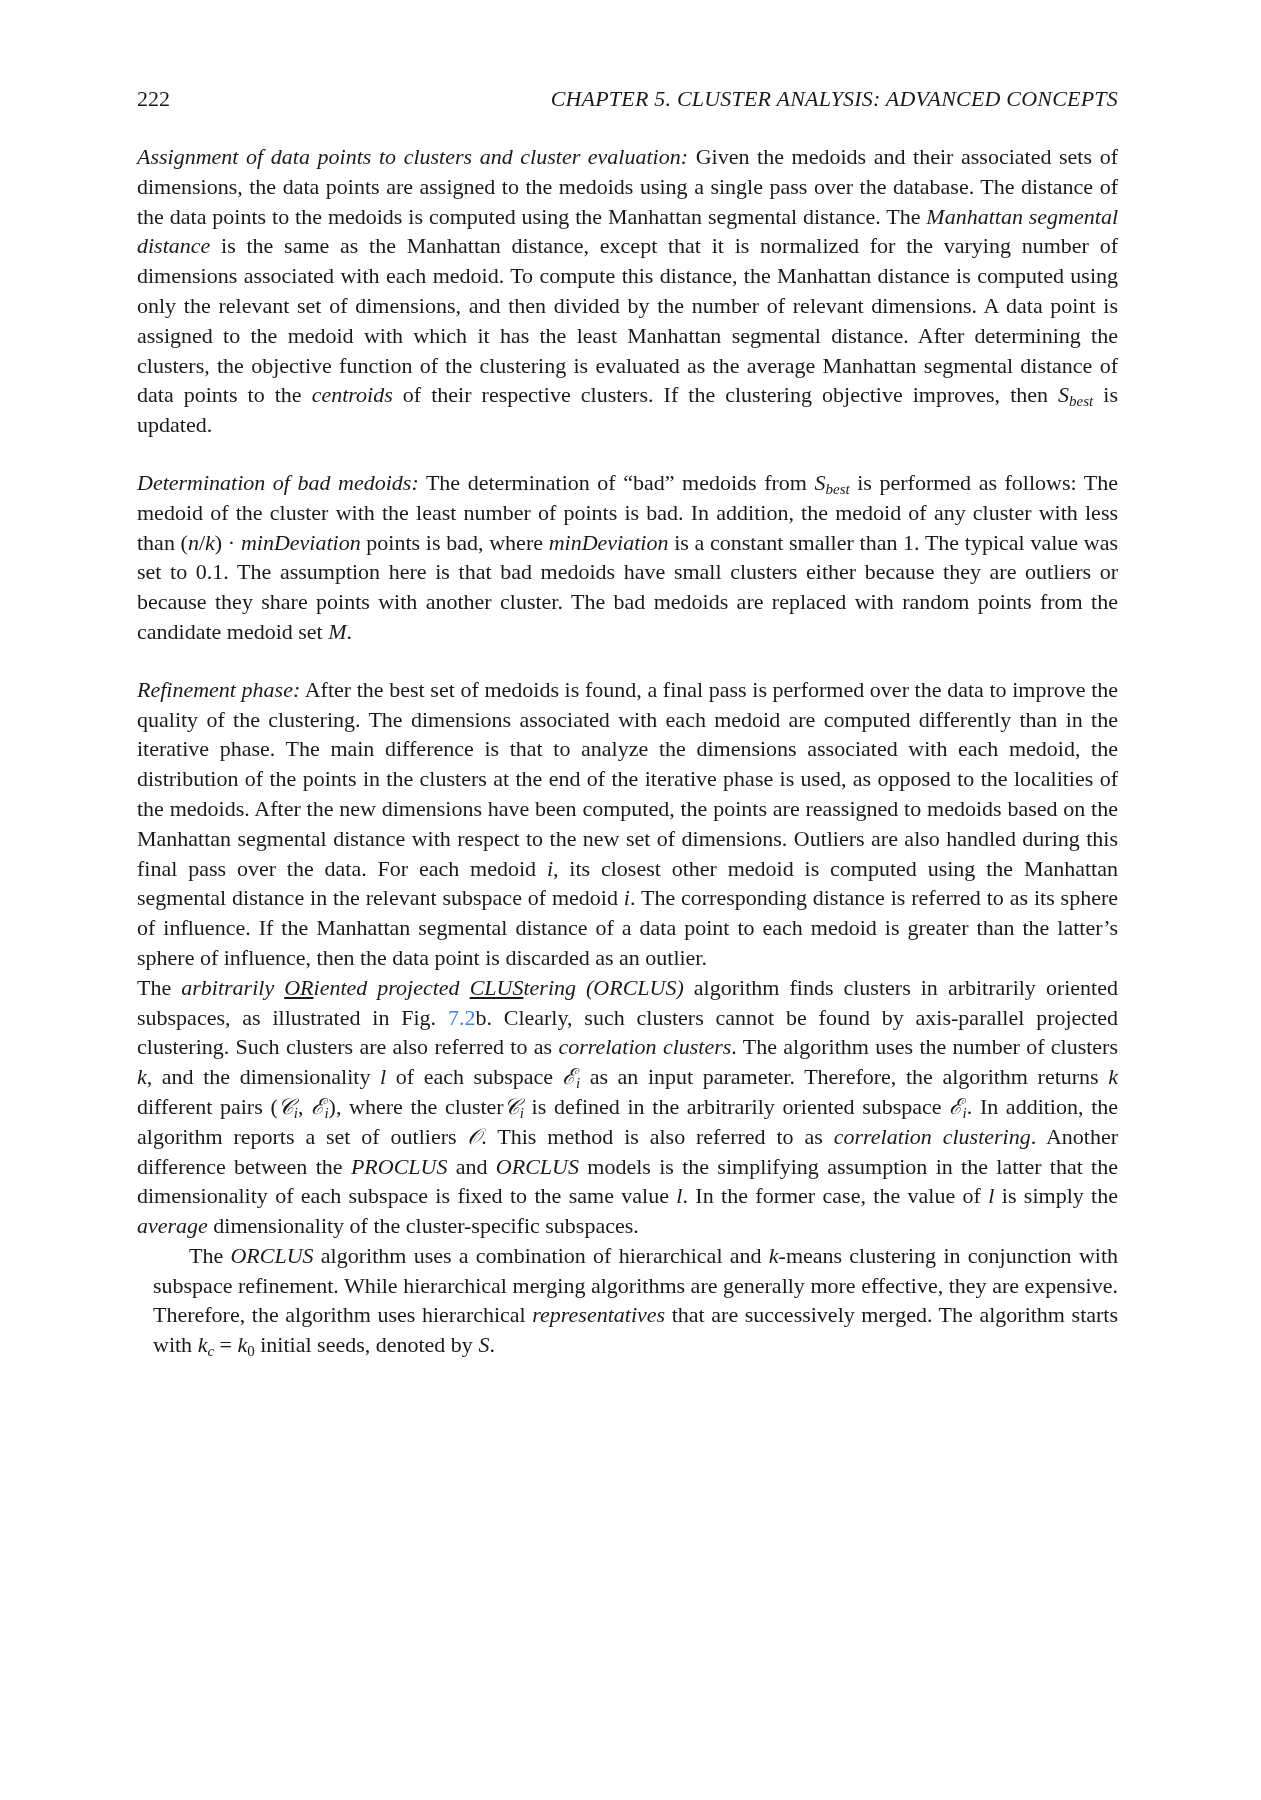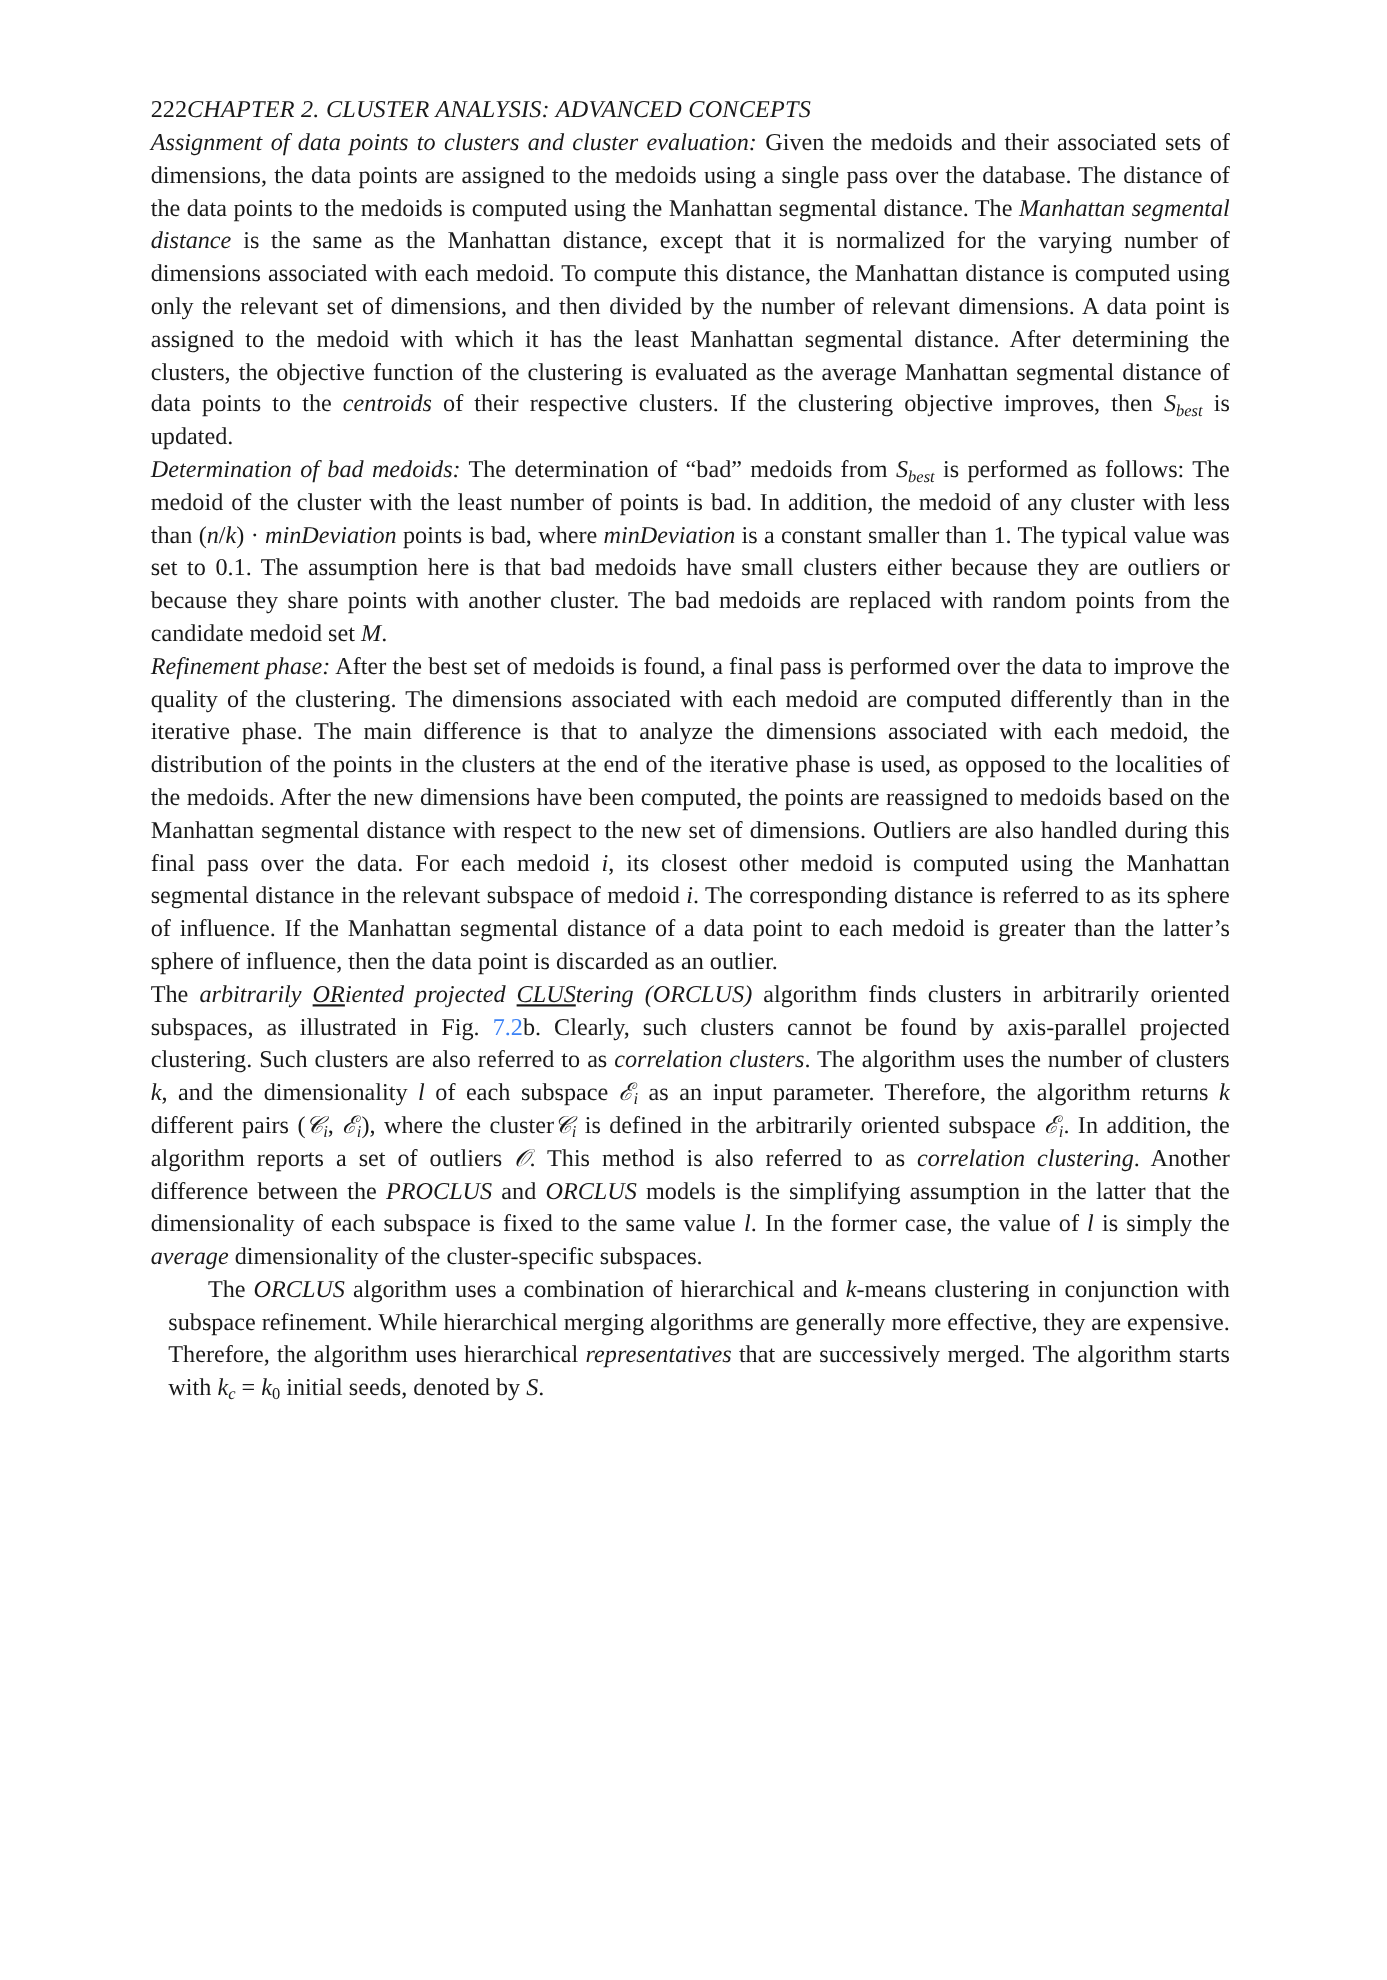--- a/index.html
+++ b/index.html
@@ -1,39 +1,39 @@
 <!DOCTYPE html>
 <html><head>
 <meta charset="utf-8">
 <style>
   html, body { margin: 0; padding: 0; background: #ffffff; }
   body { width: 1261px; height: 1800px; position: relative; overflow: hidden;
          font-family: "Liberation Serif", "DejaVu Serif", serif; color: #1a1a1a; }
   .page { position: absolute; left: 137px; top: 84px; width: 981px; }
-  .running-head { display: flex; font-size: 22px; line-height: 30px; height: 30px; }
+  .running-head { display: flex; justify-content: space-between; font-size: 22px; line-height: 30px; height: 30px; }
   .running-head .title { font-style: italic; letter-spacing: 0.2px; }
   p { margin: 0; font-size: 22px; line-height: 29.8px; text-align: justify; hyphens: manual; }
-  .para-block { }
+  .para-block { margin-top: 28px; }
   .para-block.first { }
   .indent { text-indent: 36px; margin-left: 16px; }
   em, i { font-style: italic; }
   .u { text-decoration: underline; }
   .link { color: #3b82f6; }
   h2 { margin: 38px 0 10px 0; font-size: 28px; line-height: 34px; font-weight: bold; }
   h2 .num { display: inline-block; width: 118px; }
   sub { font-size: 15px; font-style: italic; vertical-align: -4px; line-height: 0; }
 </style>
 </head>
 <body>
 
 <div class="page">
 
   <div class="running-head">
     <span>222</span>
-    <span class="title">CHAPTER 2.  CLUSTER ANALYSIS: ADVANCED CONCEPTS</span>
+    <span class="title">CHAPTER 5.  CLUSTER ANALYSIS: ADVANCED CONCEPTS</span>
   </div>
 
   <div class="para-block first">
     <p>
       <em>Assignment of data points to clusters and cluster evaluation:</em><span> Given the medoids and their associated sets of dimensions, the data points are assigned to the medoids using a single pass over the database. The distance of the data points to the medoids is computed using the Manhattan segmental distance. The </span><em>Manhattan segmental distance</em><span> is the same as the Manhattan distance, except that it is normalized for the varying number of dimensions associated with each medoid. To compute this distance, the Manhattan distance is com­puted using only the relevant set of dimensions, and then divided by the number of relevant dimensions. A data point is assigned to the medoid with which it has the least Manhattan segmental distance. After determining the clusters, the objective function of the clustering is evaluated as the average Manhattan segmental distance of data points to the </span><em>centroids</em><span> of their respective clusters. If the clustering objective improves, then </span><i>S</i><sub>best</sub><span> is updated.</span>
     </p>
   </div>
 
   <div class="para-block">
     <p>

